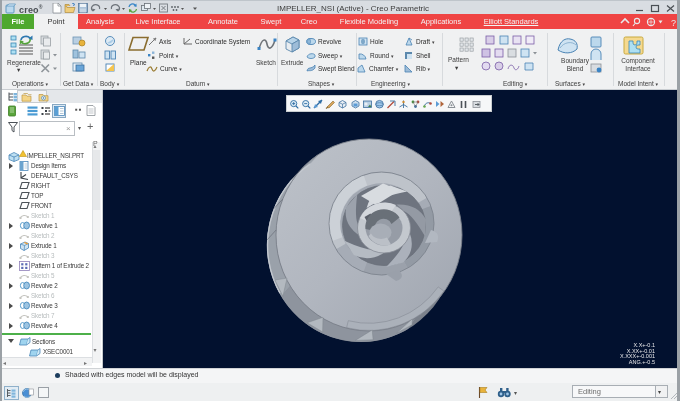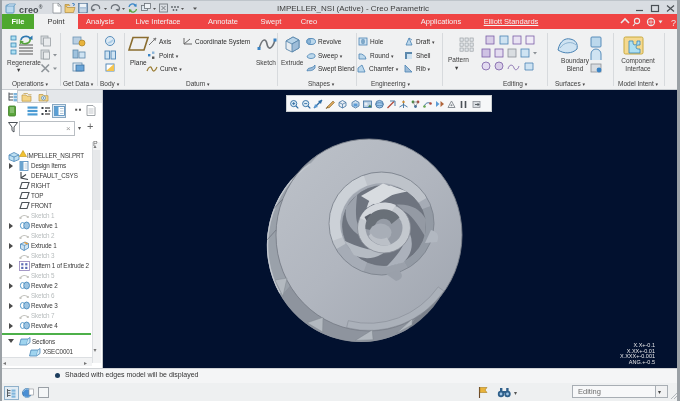--- a/index.html
+++ b/index.html
@@ -113,20 +113,21 @@
 </div>
 
 <div id="tabbar">
   <div class="tab file" style="left:2px;width:32px;">File</div>
   <div class="tab active" style="left:34px;width:44px;">Point</div>
   <div class="tab" style="left:78px;width:44px;">Analysis</div>
   <div class="tab" style="left:122px;width:72px;">Live Interface</div>
   <div class="tab" style="left:194px;width:58px;">Annotate</div>
   <div class="tab" style="left:252px;width:38px;">Swept</div>
   <div class="tab" style="left:290px;width:38px;">Creo</div>
+  <div class="tab" style="left:328px;width:82px;">Flexible Modeling</div>
   <div class="tab" style="left:410px;width:62px;">Applications</div>
   <div class="tab" style="left:472px;width:78px;text-decoration:underline;">Elliott Standards</div>
   <svg class="a" style="left:620px;top:3px" width="58" height="10" viewBox="0 0 58 10">
     <path d="M1 6 l4 -4 l4 4" fill="none" stroke="#e8eaec" stroke-width="1.6"></path>
     <g stroke="#e8eaec" fill="none" stroke-width="1.1">
           <circle cx="17" cy="4" r="2.6"></circle>
           <path d="M15 6.5 l-2 2.5"></path>
         </g>
     <g>
           <circle cx="31" cy="5" r="3.6" fill="none" stroke="#e8eaec" stroke-width="1.1"></circle>

